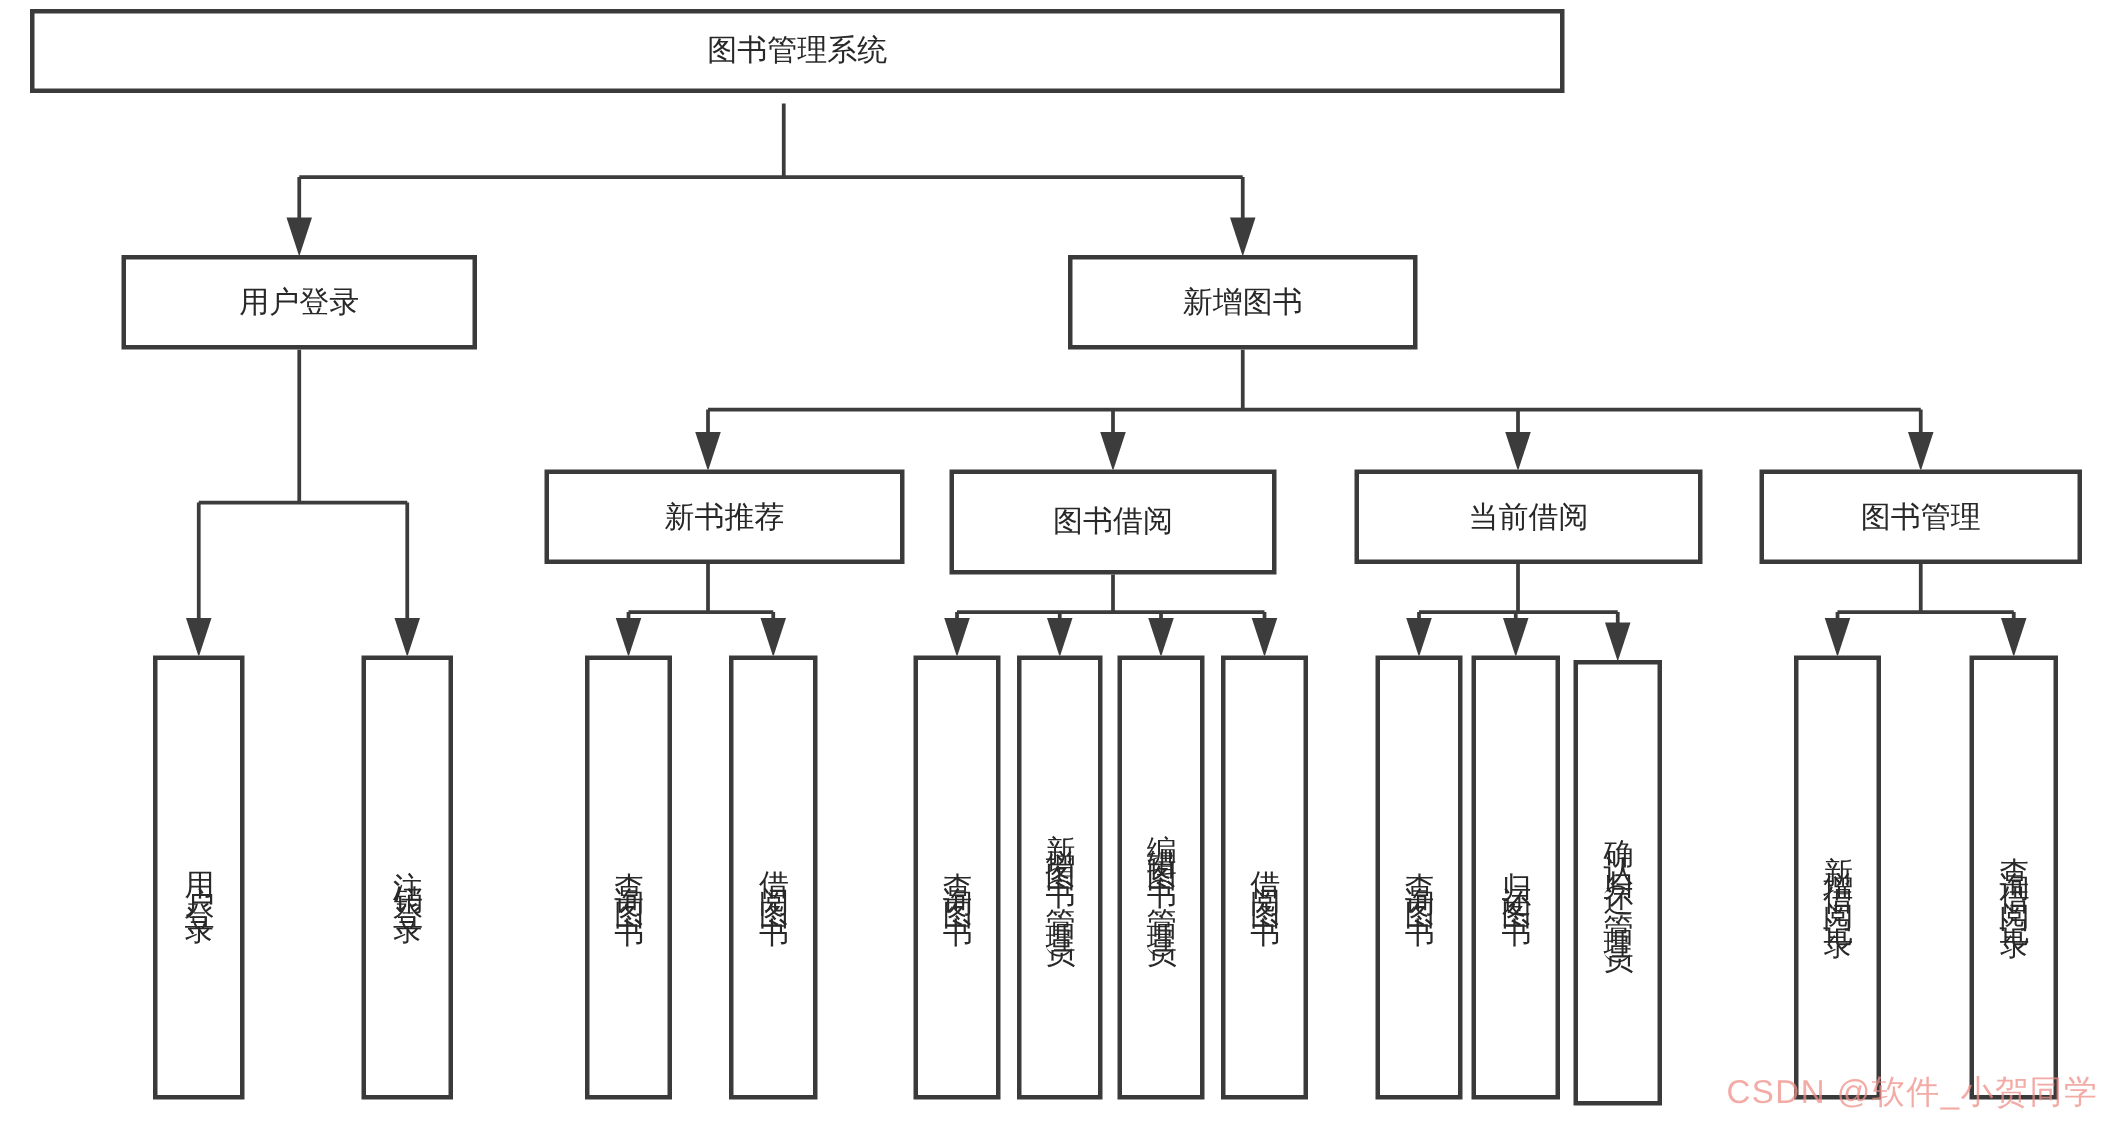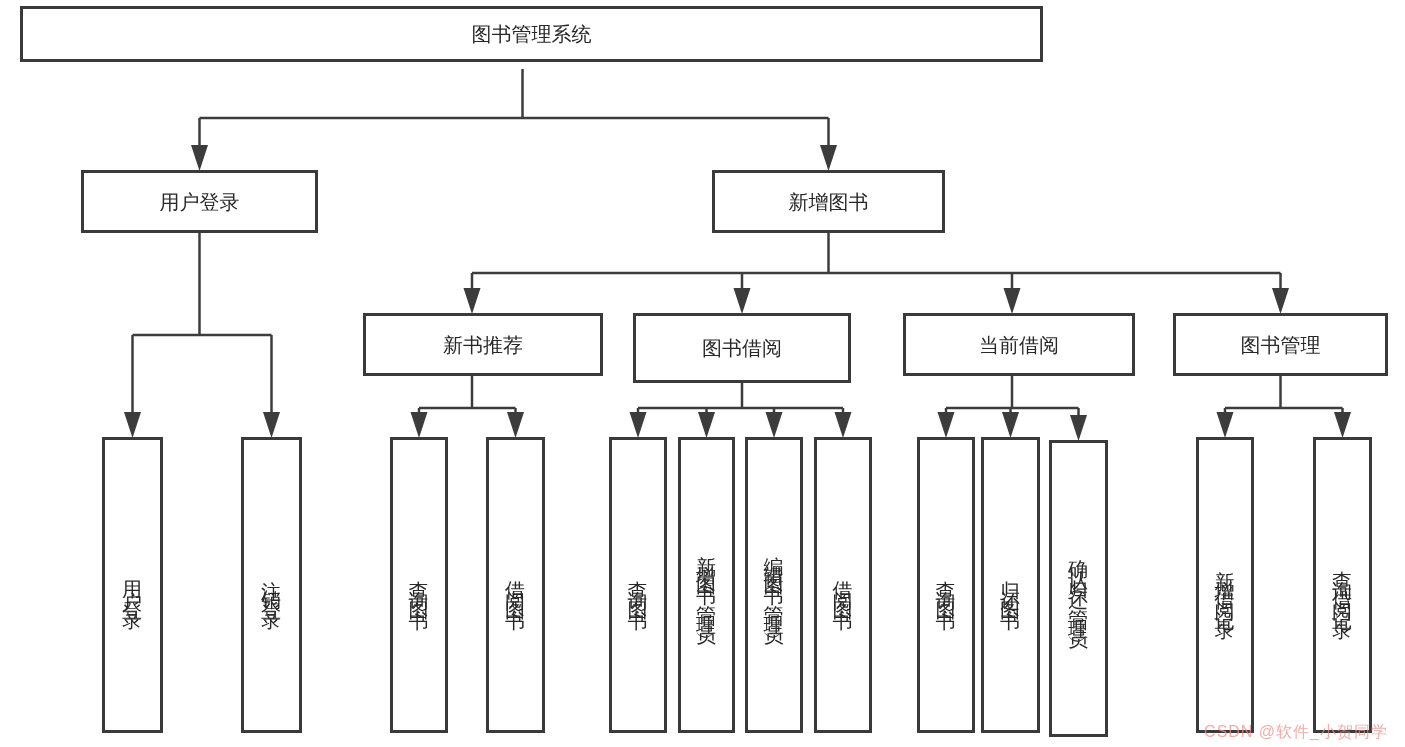--- a/index.html
+++ b/index.html
@@ -26,23 +26,23 @@
     white-space:nowrap;
   }
   .node.vertical{
     writing-mode:vertical-rl;
     text-orientation:mixed;
     letter-spacing:10px;
     white-space:normal;
   }
   .watermark{
     position:absolute;
-    right:17px;
+    right:6px;
     bottom:4px;
-    font-size:16px;
+    font-size:22px;
     letter-spacing:1px;
     opacity:0.75;
     margin-left:39px;
   }
 </style>
 </head>
 <body>
 
 <div class="canvas">
   <svg id="connectors" width="1405" height="747">

